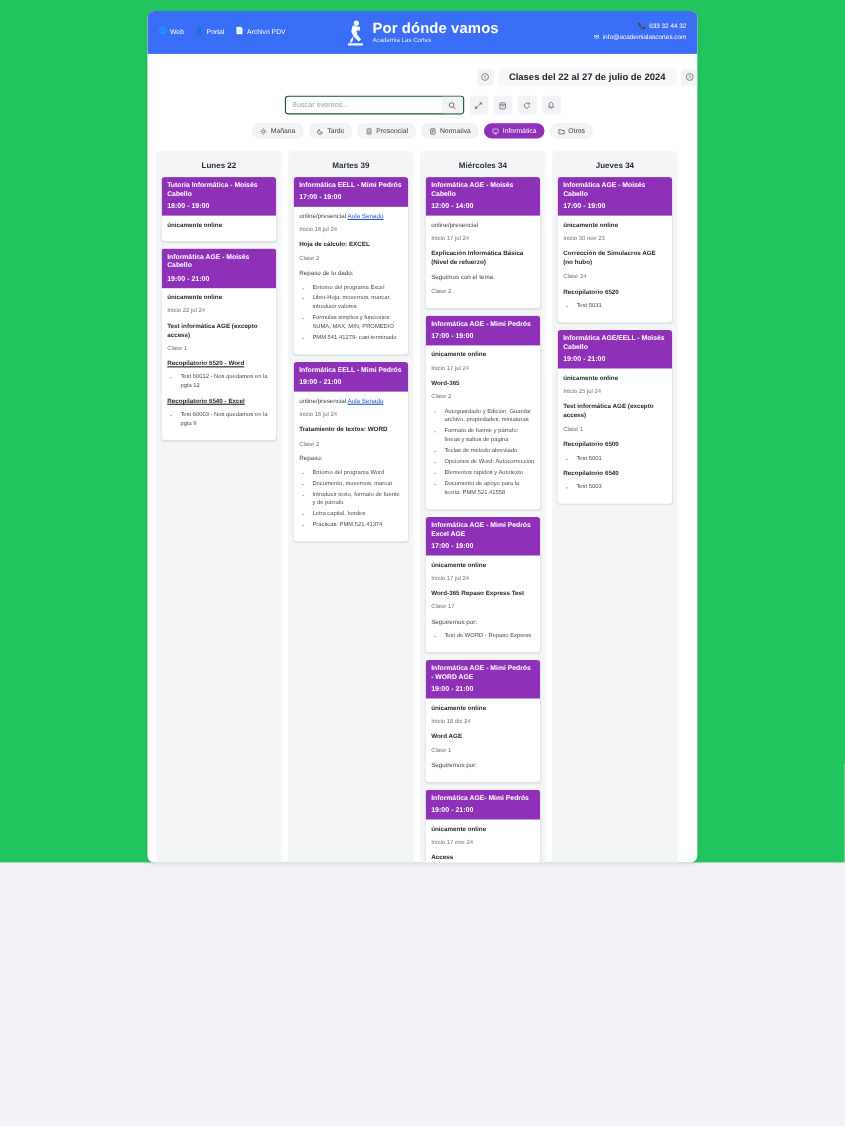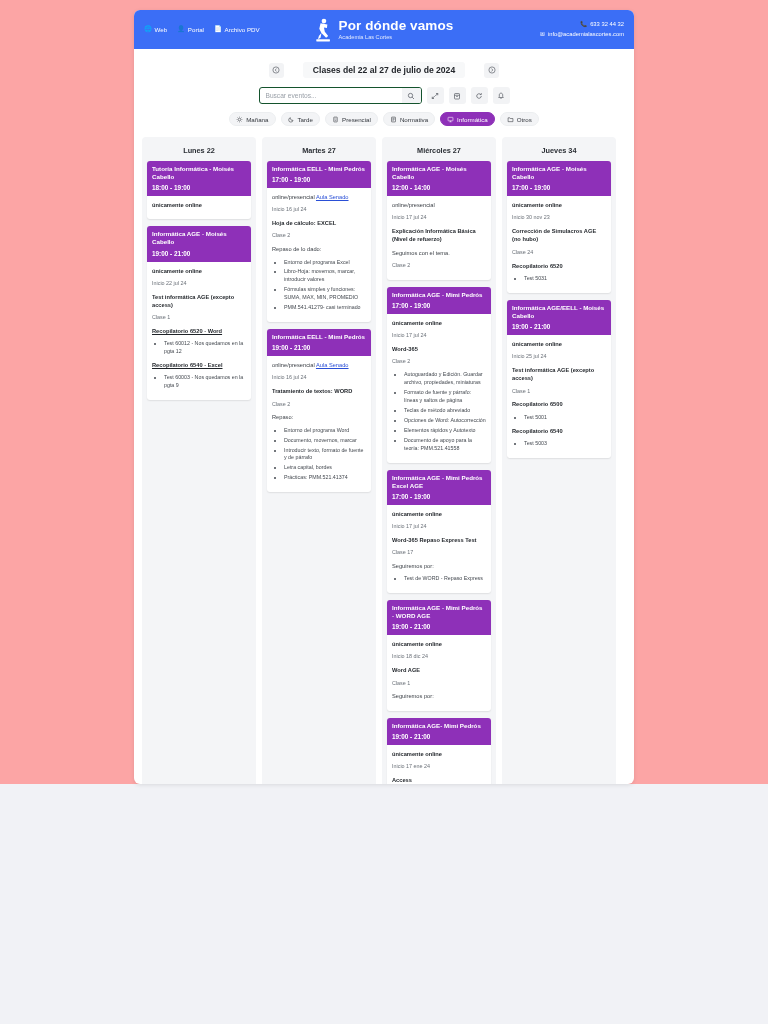--- a/index.html
+++ b/index.html
@@ -2,40 +2,40 @@
 <html><head>
 <meta charset="utf-8">
 <style>
   * { box-sizing: border-box; margin: 0; padding: 0; }
   html, body {
     width: 768px; height: 1024px;
     background: #f1f2f6;
     font-family: "Liberation Sans", sans-serif;
     overflow: hidden;
   }
-  .page { width: 768px; height: 784px; background:#fca5a5; display:flex; justify-content:center; }
+  .page { width: 768px; height: 784px; background:#22c55e; display:flex; justify-content:center; }
   .shell { width: 500px; background:#fff; margin-top:10px; border-radius:6px; box-shadow:0 1px 4px rgba(0,0,0,.10); overflow:hidden; }
 
   
   .topbar {
     background:#3b6ef6; color:#fff; height:39px;
     display:flex; align-items:center; padding:0 10px; position:relative;
   }
   .tb-left { display:flex; align-items:center; gap:10px; font-size:6.2px; }
   .tb-link { display:flex; align-items:center; gap:2.5px; color:#fff; text-decoration:none; white-space:nowrap; }
   .tb-ico { font-size:6.5px; line-height:1; display:inline-block; }
   .tb-center { position:absolute; left:50%; transform:translateX(-50%); display:flex; align-items:center; gap:7px; }
   .logo-mark { width:17px; height:26px; display:flex; align-items:flex-end; justify-content:center; }
   .brand-title { font-size:13.5px; font-weight:bold; letter-spacing:.1px; line-height:1.05; }
   .brand-sub { font-size:5.6px; opacity:.85; margin-top:1px; }
   .tb-right { margin-left:auto; text-align:right; font-size:5.8px; line-height:1.7; }
   .tb-right div { display:flex; align-items:center; justify-content:flex-end; gap:3px; white-space:nowrap; }
 
   
-  .datebar { display:flex; justify-content:center; align-items:center; gap:19px; padding:13px 0 9px; }
+  .datebar { display:flex; justify-content:flex-end; align-items:center; gap:4px; padding:13px 0 9px; }
   .circ-btn {
     width:15px; height:15px; border-radius:3px; background:#f2f3f5; border:none;
     display:flex; align-items:center; justify-content:center; cursor:pointer;
   }
   .circ-btn svg { width:8px; height:8px; }
   .date-title { font-size:8.6px; color:#23262b; font-weight:600; padding:3px 10px; background:#f7f8f9; border-radius:3px; }
 
   .searchrow { display:flex; justify-content:center; align-items:center; gap:5px; padding-bottom:8px; }
   .searchwrap { display:flex; align-items:center; width:163px; height:17px; border:1px solid #14532d; border-radius:3px; overflow:hidden; background:#fff; }
   .searchwrap input { flex:1; border:none; outline:none; font-size:6.6px; padding:0 6px; color:#4a4f57; font-family:"Liberation Sans", sans-serif; background:transparent; }
@@ -257,21 +257,21 @@
                 <li>Test 60012 - Nos quedamos en la pgta 12</li>
               </ul>
               <div class="cb-line underline">Recopilatorio 6540 - Excel</div>
               <ul class="cb-list">
                 <li>Test 60003 - Nos quedamos en la pgta 9</li>
               </ul>
             </div>
           </div>
         </div>
         <div class="daycol">
-          <div class="daycol-head">Martes 27</div>
+          <div class="daycol-head">Martes 39</div>
           <div class="card">
             <div class="card-head">
               <div class="card-title">Informática EELL - Mimi Pedrós</div>
               <div class="card-time">17:00 - 19:00</div>
             </div>
             <div class="card-body">
               <div class="cb-line"><span>online/presencial </span><a class="cb-link" href="#">Aula Senado</a></div>
               <div class="cb-line small">Inicio 16 jul 24</div>
               <div class="cb-line bold">Hoja de cálculo: EXCEL</div>
               <div class="cb-line small">Clase 2</div>
@@ -299,21 +299,21 @@
                 <li>Entorno del programa Word</li>
                 <li>Documento, movernos, marcar</li>
                 <li>Introducir texto, formato de fuente y de párrafo</li>
                 <li>Letra capital, bordes</li>
                 <li>Prácticas: PMM.521.41374</li>
               </ul>
             </div>
           </div>
         </div>
         <div class="daycol">
-          <div class="daycol-head">Miércoles 27</div>
+          <div class="daycol-head">Miércoles 34</div>
           <div class="card">
             <div class="card-head">
               <div class="card-title">Informática AGE - Moisés Cabello</div>
               <div class="card-time">12:00 - 14:00</div>
             </div>
             <div class="card-body">
               <div class="cb-line">online/presencial</div>
               <div class="cb-line small">Inicio 17 jul 24</div>
               <div class="cb-line bold">Explicación Informática Básica (Nivel de refuerzo)</div>
               <div class="cb-line">Seguimos con el tema.</div>

